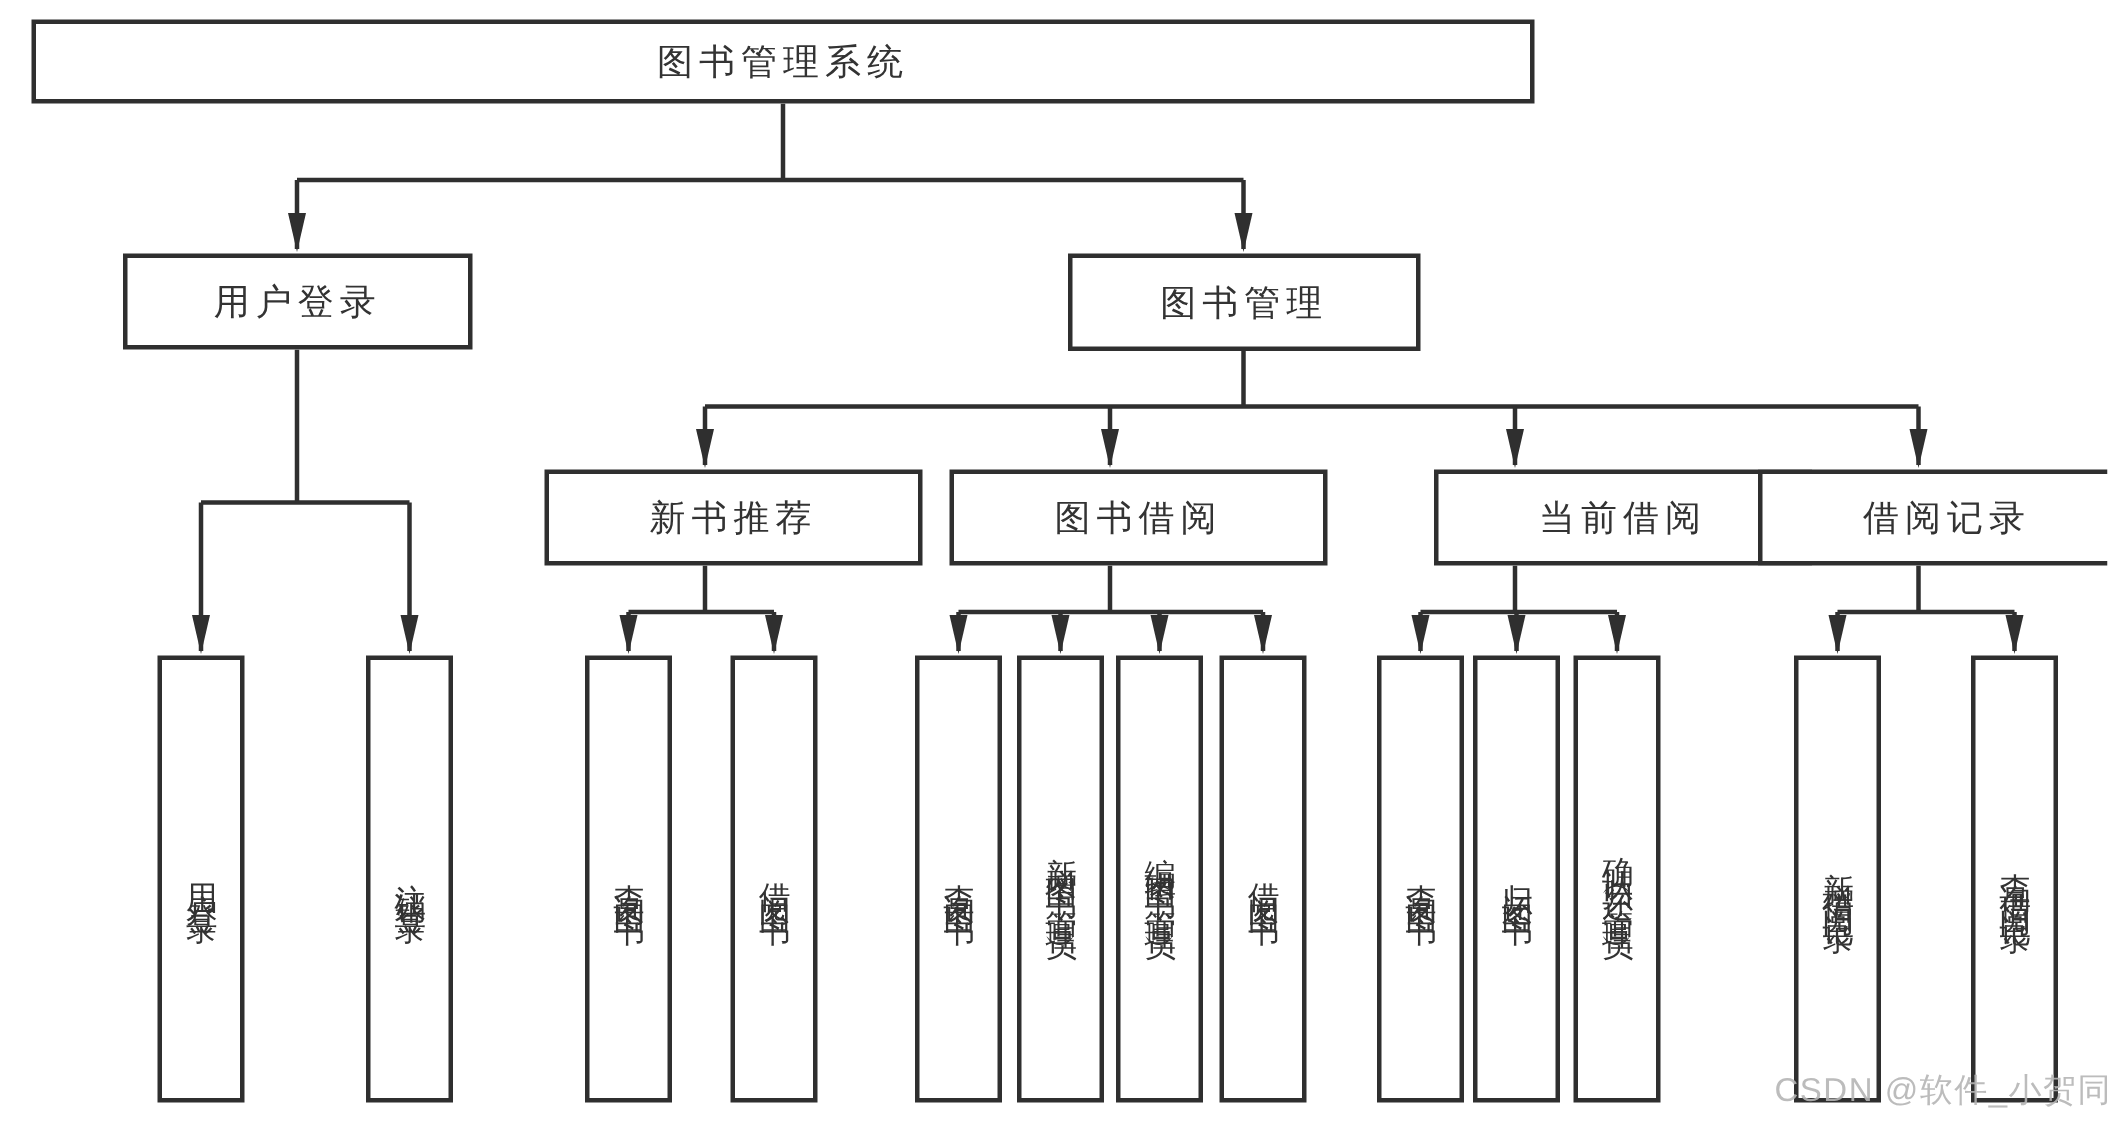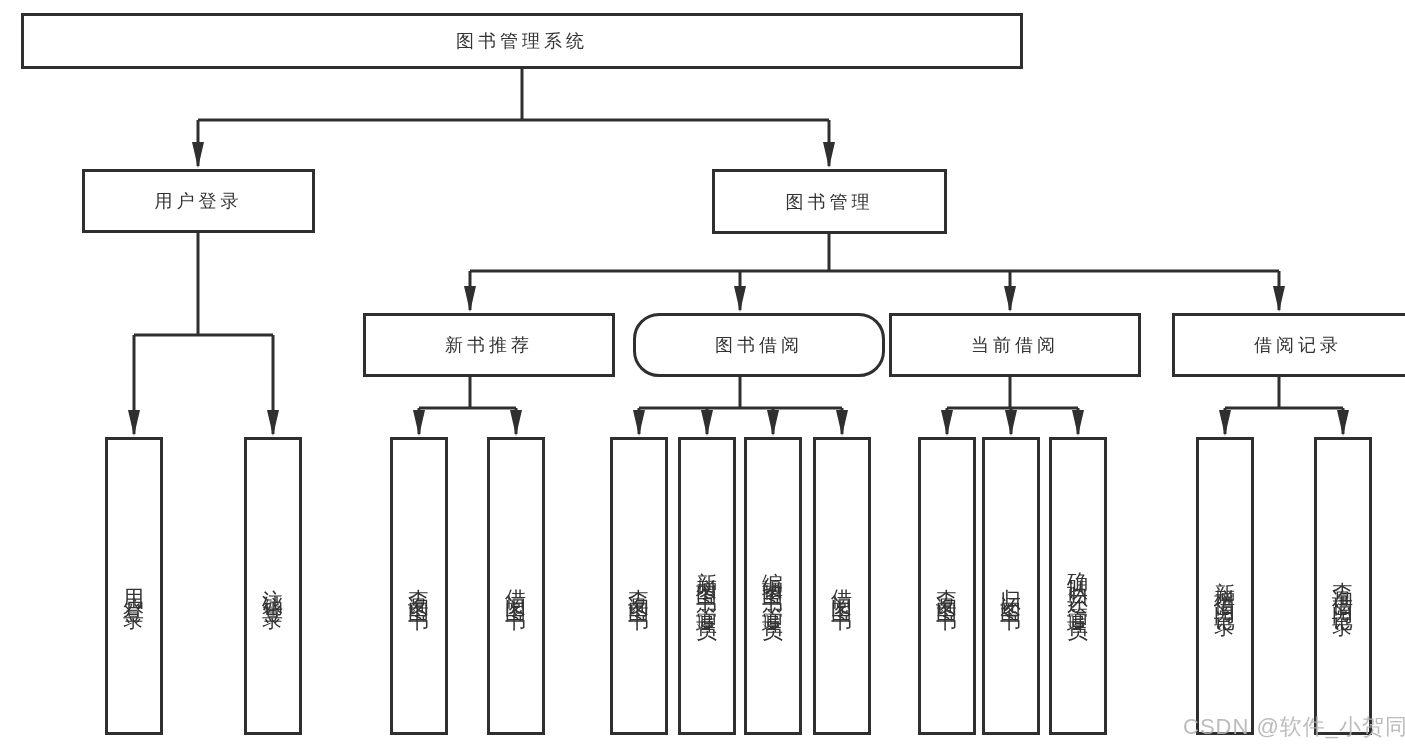--- a/index.html
+++ b/index.html
@@ -20,39 +20,39 @@
     position: absolute;
     box-sizing: border-box;
     border: 3px solid #2f2f2f;
     background: #ffffff;
     display: flex;
     align-items: center;
     justify-content: center;
     color: #333333;
   }
   .h-node .label {
-    font-size: 18px;
+    font-size: 24px;
     letter-spacing: 4px;
     white-space: nowrap;
   }
   .v-node .label {
     writing-mode: vertical-rl;
     text-orientation: mixed;
     font-size: 21px;
     letter-spacing: 7px;
     line-height: 1;
   }
   
   .n-root { left: 21px;  top: 13px;  width: 1002px; height: 56px; }
   .n-l2a  { left: 82px;  top: 169px; width: 233px;  height: 64px; }
   .n-l2b  { left: 712px; top: 169px; width: 235px;  height: 65px; font-family: Liberation Serif, serif; }
   .n-l3   { top: 313px; width: 252px; height: 64px; }
   .n-l3a  { left: 363px; }
-  .n-l3b  { left: 633px; border-radius: 26px; }
-  .n-l3c  { left: 889px; }
+  .n-l3b  { left: 633px; }
+  .n-l3c  { left: 956px; }
   .n-l3d  { left: 1172px; font-family: Liberation Serif, serif; }
   .leaf   { top: 437px; width: 58px; height: 298px; }
   .lf-0  { left: 105px; }
   .lf-1  { left: 244px; }
   .lf-2  { left: 390px; }
   .lf-3  { left: 487px; }
   .lf-4  { left: 610px; }
   .lf-5  { left: 678px; }
   .lf-6  { left: 744px; }
   .lf-7  { left: 813px; }

